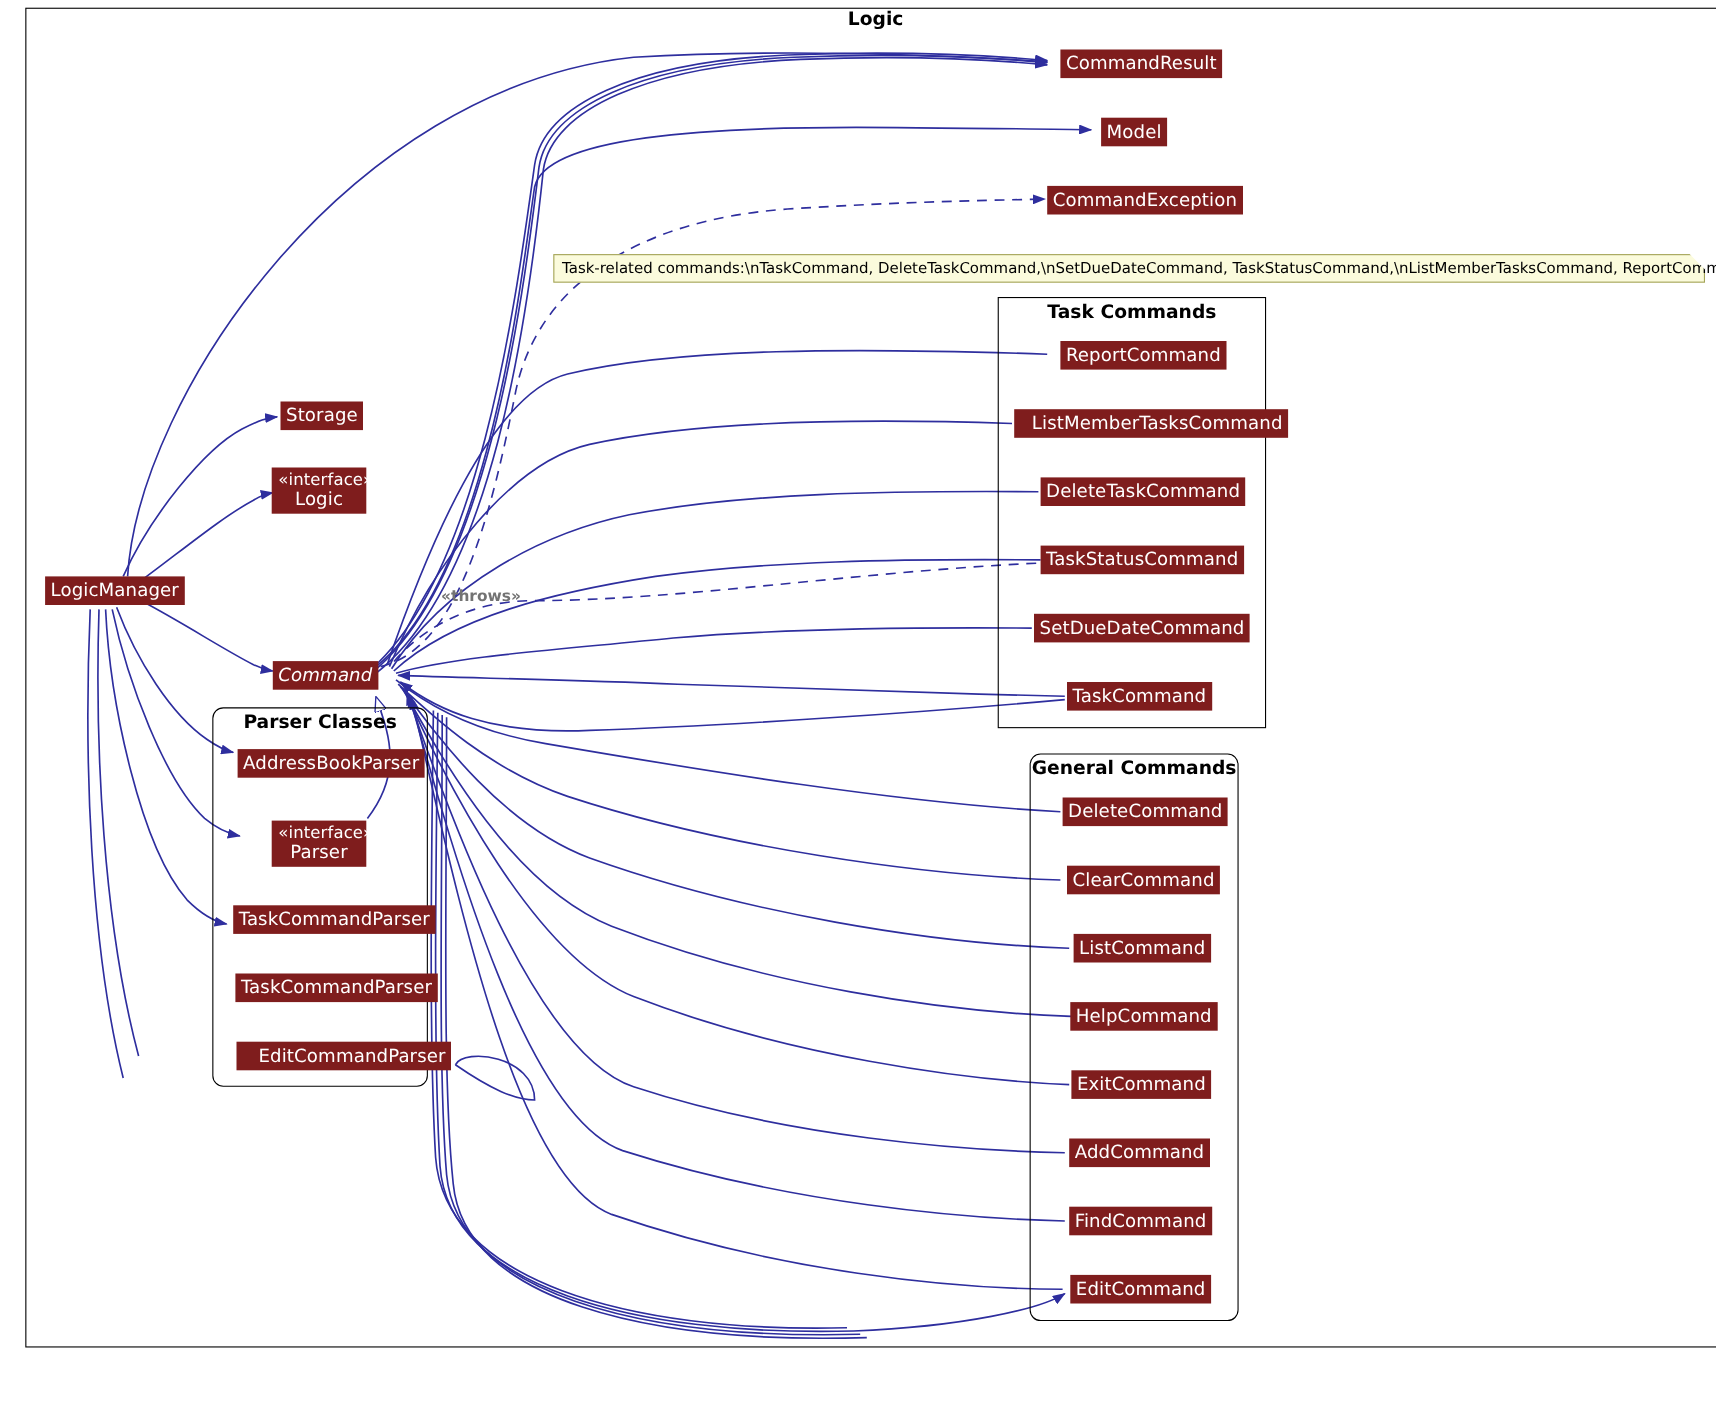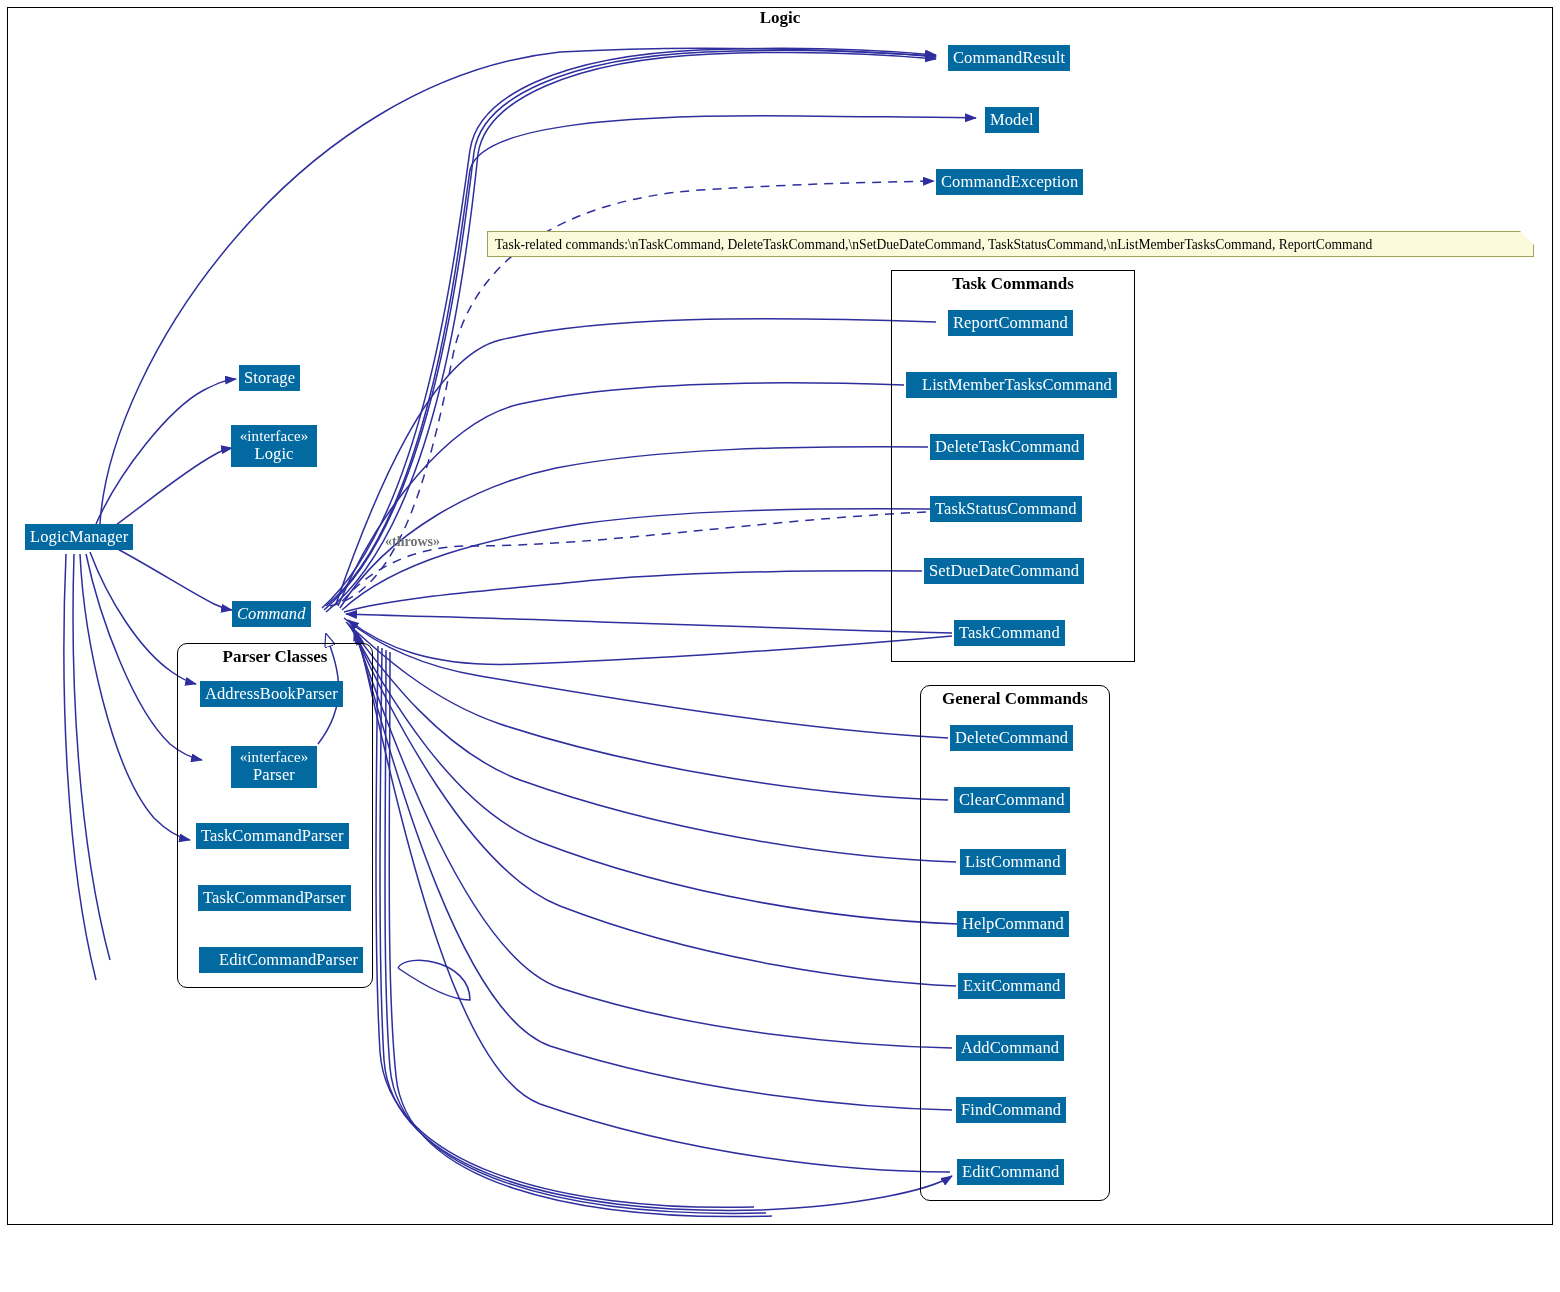--- a/index.html
+++ b/index.html
@@ -1,26 +1,26 @@
 <!DOCTYPE html>
 <html><head>
 <meta charset="utf-8">
 <style>
   html,body{margin:0;padding:0;background:#ffffff;}
   body{width:1560px;height:1292px;position:relative;overflow:hidden;
        font-family:"DejaVu Sans","Liberation Sans",sans-serif;}
-  #stage{position:absolute;left:0;top:0;width:1396px;height:1292px;font-family:Liberation Serif, serif;}
+  #stage{position:absolute;left:16px;top:0;width:1396px;height:1292px;}
   svg.layer{position:absolute;left:0;top:0;width:1560px;height:1292px;pointer-events:none;}
 
   .pkg{position:absolute;border:1.6px solid #000000;background:transparent;box-sizing:border-box;}
   .pkg.rounded{border-radius:10px;}
   .pkg-title{position:absolute;font-weight:bold;font-size:17px;color:#000;
              white-space:nowrap;text-align:center;}
 
-  .cls{position:absolute;background:#0369a1;color:#ffffff;font-size:16.5px;
+  .cls{position:absolute;background:#7f1d1d;color:#ffffff;font-size:16.5px;
        line-height:1.18;white-space:nowrap;box-sizing:border-box;
        padding:3px 5px 4px 5px;letter-spacing:0.1px;}
   .cls.italic{font-style:italic;}
   .cls.two{line-height:1.12;text-align:center;padding:3px 6px 4px 6px;}
   .cls .stereo{display:block;font-size:15px;}
   .cls .nm{display:block;}
 
   .note{position:absolute;background:#FBFBDC;border:1.1px solid #A3A357;
         font-size:13.6px;color:#000;box-sizing:border-box;
         padding:4px 8px 4px 7px;white-space:nowrap;line-height:1.3;}

